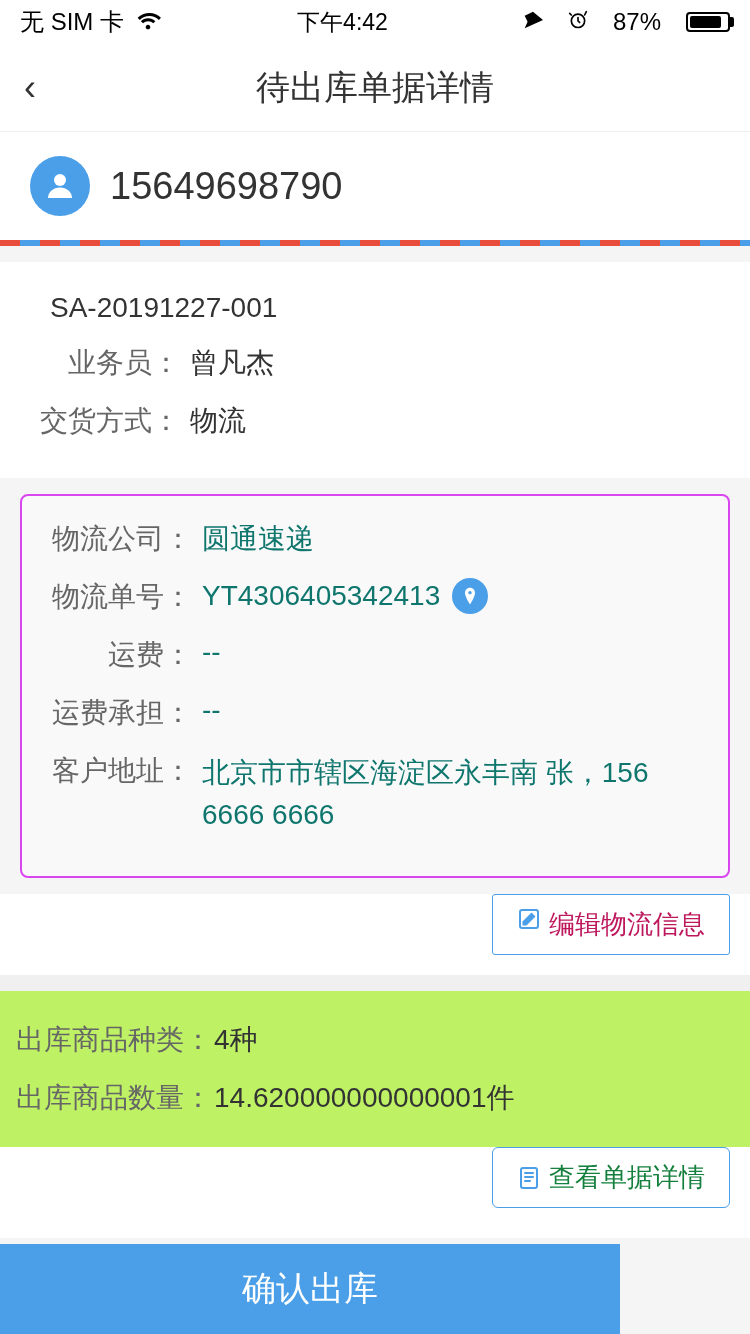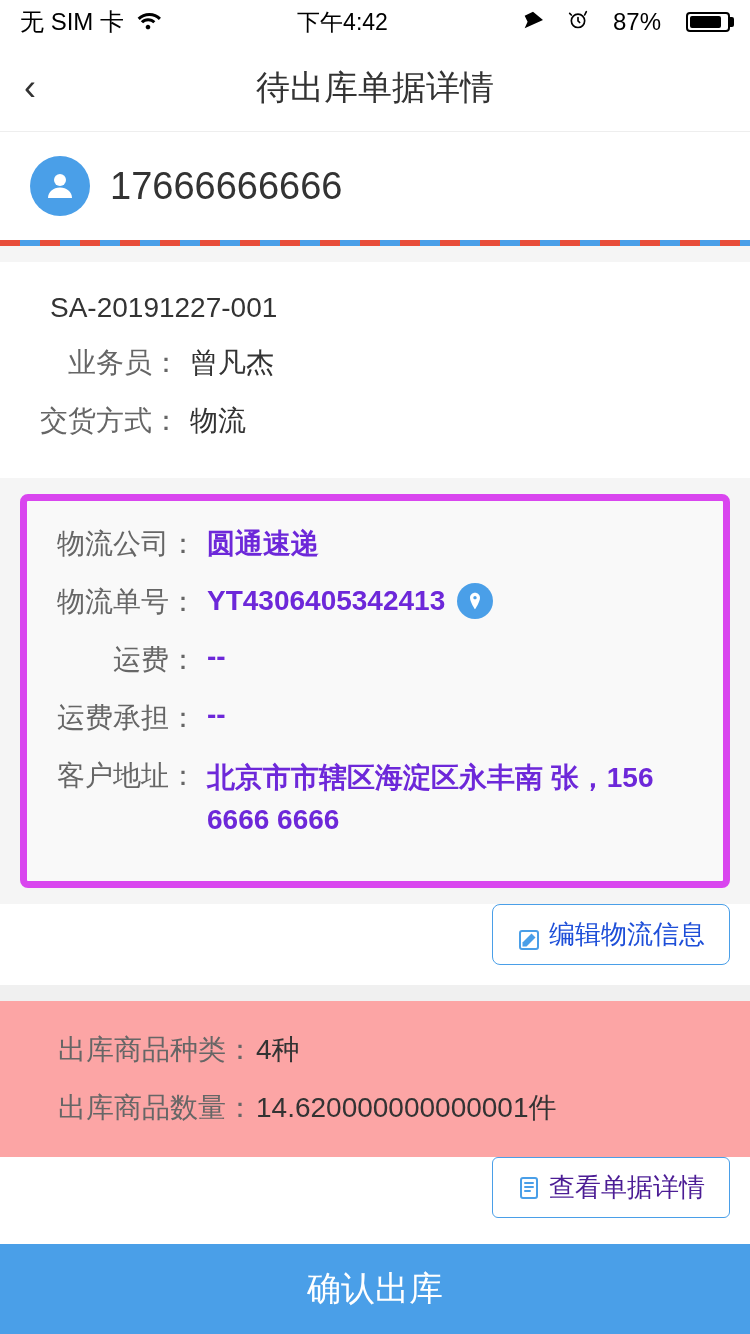--- a/index.html
+++ b/index.html
@@ -136,47 +136,46 @@
     }
     .info-value {
       color: #333;
       margin-left: 10px;
       flex: 1;
     }
 
     
     .logistics-section {
       background: #f9f9f9;
-      border: 7px solid #d946ef;
+      border: 2px solid #d946ef;
       border-radius: 8px;
       margin: 16px 20px;
       padding: 24px 30px;
     }
     .logistics-row {
       display: flex;
       align-items: flex-start;
       margin-bottom: 20px;
       font-size: 28px;
     }
     .logistics-row:last-child { margin-bottom: 16px; }
     .logistics-label {
       color: #666;
       min-width: 140px;
       text-align: right;
       flex-shrink: 0;
     }
     .logistics-value {
-      color: #6d28d9;
+      color: #0f766e;
       margin-left: 10px;
       flex: 1;
       display: flex;
       align-items: center;
       gap: 12px;
       flex-wrap: wrap;
-      font-weight: bold;
     }
     .location-icon {
       width: 36px;
       height: 36px;
       background: #4a9fe8;
       border-radius: 50%;
       display: inline-flex;
       align-items: center;
       justify-content: center;
       flex-shrink: 0;
@@ -184,43 +183,43 @@
     .location-icon svg { width: 20px; height: 20px; fill: #fff; }
 
     
     .edit-btn-row {
       display: flex;
       justify-content: flex-end;
       padding: 0 20px 20px 20px;
     }
     .edit-btn {
       border: 1px solid #4a9fe8;
-      border-radius: 8px;
+      border-radius: 3px;
       padding: 12px 24px;
-      color: #1d4ed8;
+      color: #be185d;
       font-size: 26px;
       background: #fff;
       display: flex;
-      align-items: flex-end;
+      align-items: flex-start;
       gap: 8px;
       cursor: pointer;
     }
     .edit-btn svg { width: 24px; height: 24px; fill: #4a9fe8; }
 
     
     .section-divider {
       width: 750px;
       height: 16px;
       background: #f0f0f0;
     }
 
     
     .products-section {
-      background: #fca5a5;
-      padding: 30px 58px;
+      background: #bef264;
+      padding: 30px 16px;
     }
     .product-row {
       display: flex;
       align-items: center;
       margin-bottom: 20px;
       font-size: 28px;
     }
     .product-row:last-child { margin-bottom: 0; }
     .product-label {
       color: #666;
@@ -237,36 +236,36 @@
     .view-btn-row {
       display: flex;
       justify-content: flex-end;
       padding: 0 20px 30px 20px;
       background: #fff;
     }
     .view-btn {
       border: 1px solid #4a9fe8;
       border-radius: 6px;
       padding: 12px 24px;
-      color: #4c1d95;
+      color: #15803d;
       font-size: 26px;
       background: #fff;
       display: flex;
       align-items: center;
       gap: 8px;
       cursor: pointer;
     }
     .view-btn svg { width: 24px; height: 24px; fill: #4a9fe8; }
 
     
     .confirm-btn-container {
       position: fixed;
       bottom: 0;
       left: 0;
-      width: 750px;
+      width: 620px;
       background: #4a9fe8;
       padding: 22px 0;
       text-align: center;
     }
     .confirm-btn {
       color: #fff;
       font-size: 34px;
       font-weight: 400;
       background: transparent;
       border: none;
@@ -319,21 +318,21 @@
 
 <div class="main-content">
 
   <div class="user-header">
     <div class="user-avatar">
       <svg viewBox="0 0 24 24">
         <circle cx="12" cy="8" r="4"></circle>
         <path d="M4 20c0-4 3.6-7 8-7s8 3 8 7"></path>
       </svg>
     </div>
-    <span class="user-phone">17666666666</span>
+    <span class="user-phone">15649698790</span>
   </div>
 
   <div class="dashed-divider"></div>
 
   <div class="info-section">
     <div class="info-row">
       <span class="info-value">SA-20191227-001</span>
     </div>
     <div class="info-row">
       <span class="info-label">业务员：</span>

